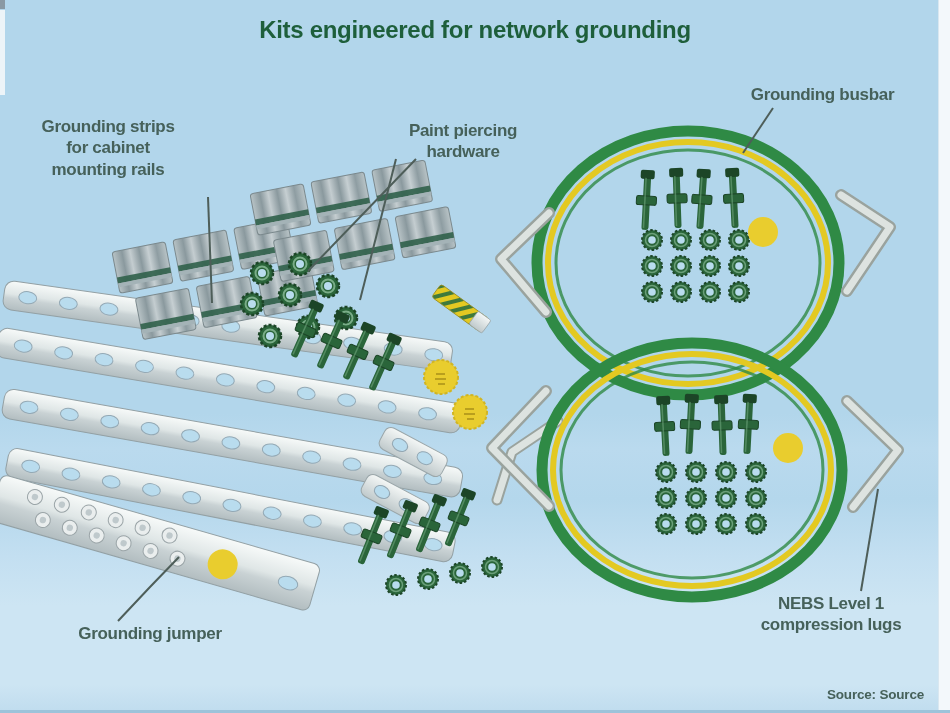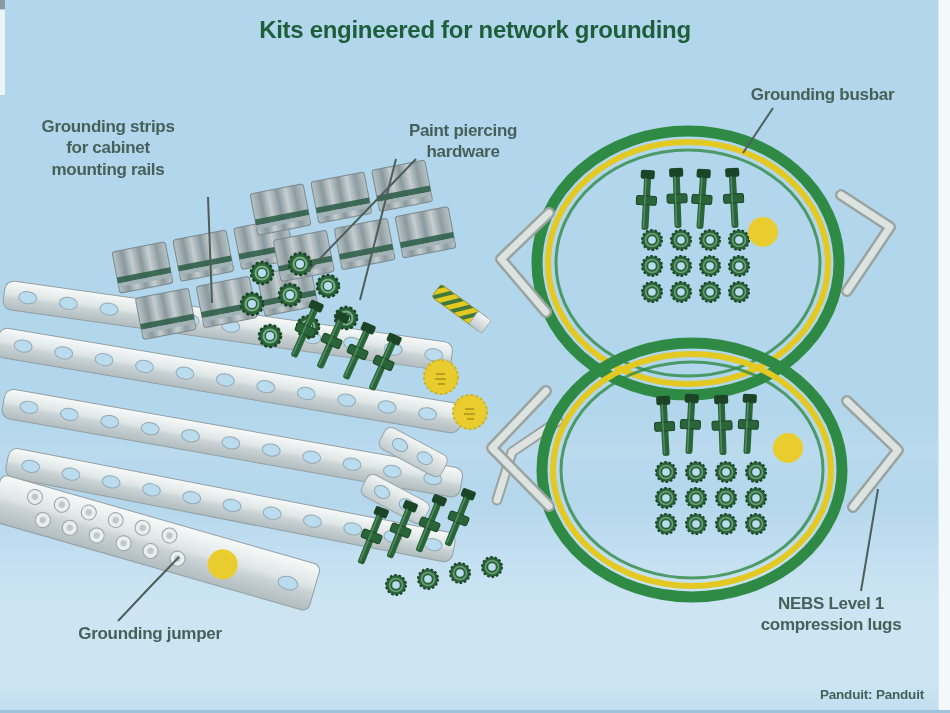--- a/index.html
+++ b/index.html
@@ -336,19 +336,19 @@
   <div class="title">Kits engineered for network grounding</div>
   <div class="ann ann-strips">Grounding strips
 for cabinet
 mounting rails</div>
   <div class="ann ann-pp">Paint piercing
 hardware</div>
   <div class="ann ann-jumper">Grounding busbar</div>
   <div class="ann ann-busbar">Grounding jumper</div>
   <div class="ann ann-nebs">NEBS Level 1
 compression lugs</div>
-  <div class="source">Panduit: Panduit</div>
+  <div class="source">Source: Source</div>
 
   <div class="edge-right"></div>
   <div class="edge-bottom"></div>
   <div class="sliver-left"></div>
   <div class="corner-dot"></div>
 </div>
 
 </body></html>

